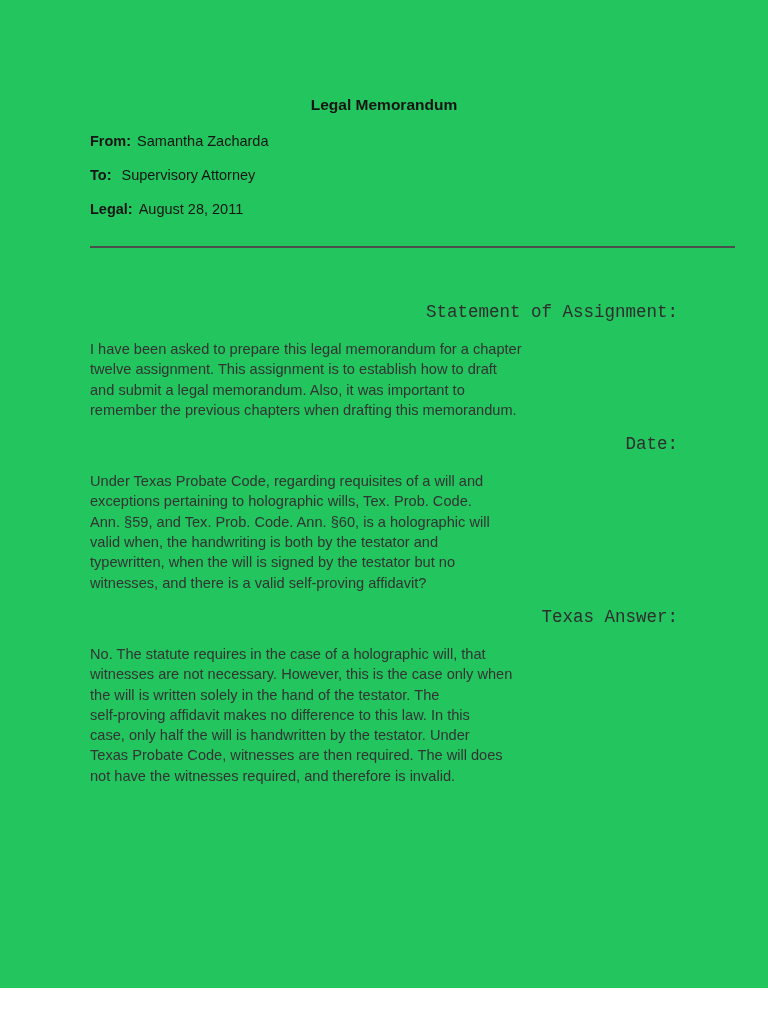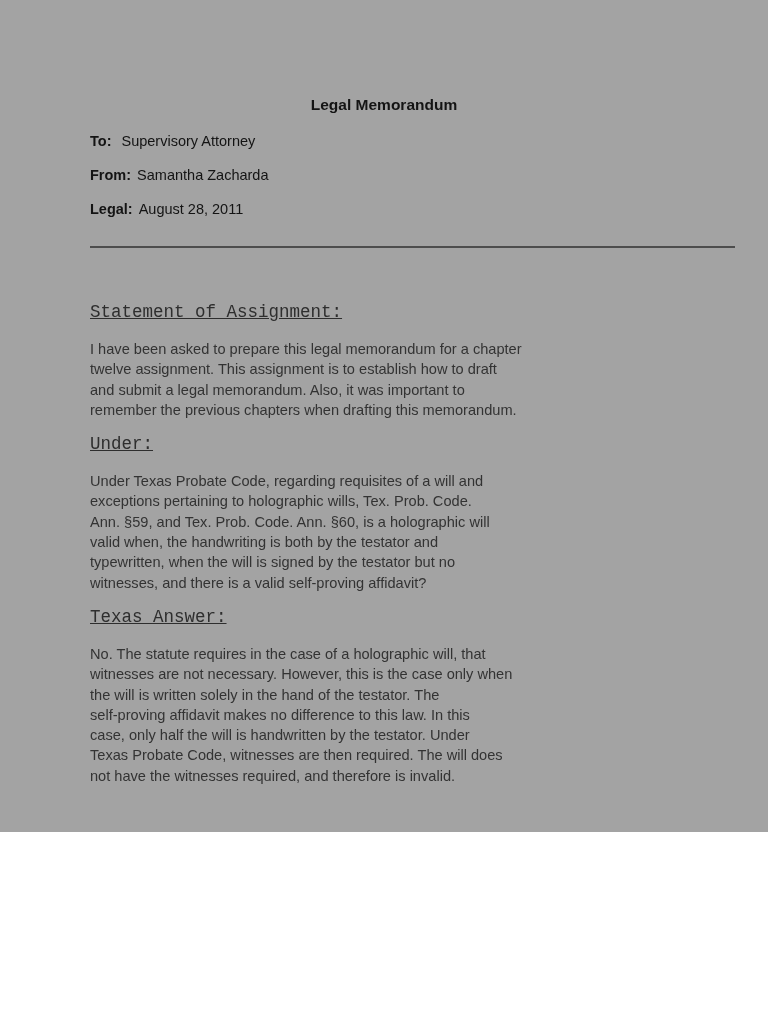--- a/index.html
+++ b/index.html
@@ -3,22 +3,22 @@
 <meta charset="utf-8">
 <style>
   html, body {
     margin: 0;
     padding: 0;
     background: #ffffff;
   }
   .page {
     position: relative;
     width: 768px;
-    height: 832px;
-    background: #a3a3a3;
+    height: 988px;
+    background: #22c55e;
     box-sizing: border-box;
     padding: 96px 0 0 90px;
     overflow: hidden;
     font-family: "Liberation Sans", sans-serif;
     color: #000000;
   }
   .content {
     width: 588px;
   }
   .doc-title {
@@ -47,24 +47,23 @@
     height: 0;
     border: none;
     border-top: 2px solid #4d4d4d;
     margin: 29px 0 0 0;
   }
   .section-heading {
     font-family: "Liberation Mono", "DejaVu Sans Mono", monospace;
     font-size: 17.5px;
     font-weight: normal;
     line-height: 18px;
-    text-align: left;
+    text-align: right;
     color: #2e2e2e;
     margin: 15px 0 18px 0;
-    text-decoration: underline;
   }
   .section-heading.first {
     margin-top: 55px;
   }
   .body-text {
     font-family: Liberation Sans, sans-serif;
     font-size: 14.6px;
     line-height: 20.3px;
     color: #333333;
     white-space: pre-line;
@@ -73,25 +72,25 @@
 </style>
 </head>
 <body>
 
 <div class="page">
   <div class="content">
 
     <h1 class="doc-title">Legal Memorandum</h1>
 
     <div>
+      <p class="hdr-row">
+        <span class="hdr-label">From:</span><span>Samantha Zacharda</span>
+      </p>
       <p class="hdr-row first">
         <span class="hdr-label">To:</span><span>Supervisory Attorney</span>
-      </p>
-      <p class="hdr-row">
-        <span class="hdr-label">From:</span><span>Samantha Zacharda</span>
       </p>
       <p class="hdr-row">
         <span class="hdr-label">Legal:</span><span>August 28, 2011</span>
       </p>
     </div>
 
   </div>
 
   <hr class="rule">
 
@@ -99,21 +98,21 @@
 
     <div>
       <h2 class="section-heading first">Statement of Assignment:</h2>
       <p class="body-text">I have been asked to prepare this legal memorandum for a chapter
 twelve assignment. This assignment is to establish how to draft
 and submit a legal memorandum. Also, it was important to
 remember the previous chapters when drafting this memorandum.</p>
     </div>
 
     <div>
-      <h2 class="section-heading">Under:</h2>
+      <h2 class="section-heading">Date:</h2>
       <p class="body-text">Under Texas Probate Code, regarding requisites of a will and
 exceptions pertaining to holographic wills, Tex. Prob. Code.
 Ann. §59, and Tex. Prob. Code. Ann. §60, is a holographic will
 valid when, the handwriting is both by the testator and
 typewritten, when the will is signed by the testator but no
 witnesses, and there is a valid self-proving affidavit?</p>
     </div>
 
     <div>
       <h2 class="section-heading">Texas Answer:</h2>

